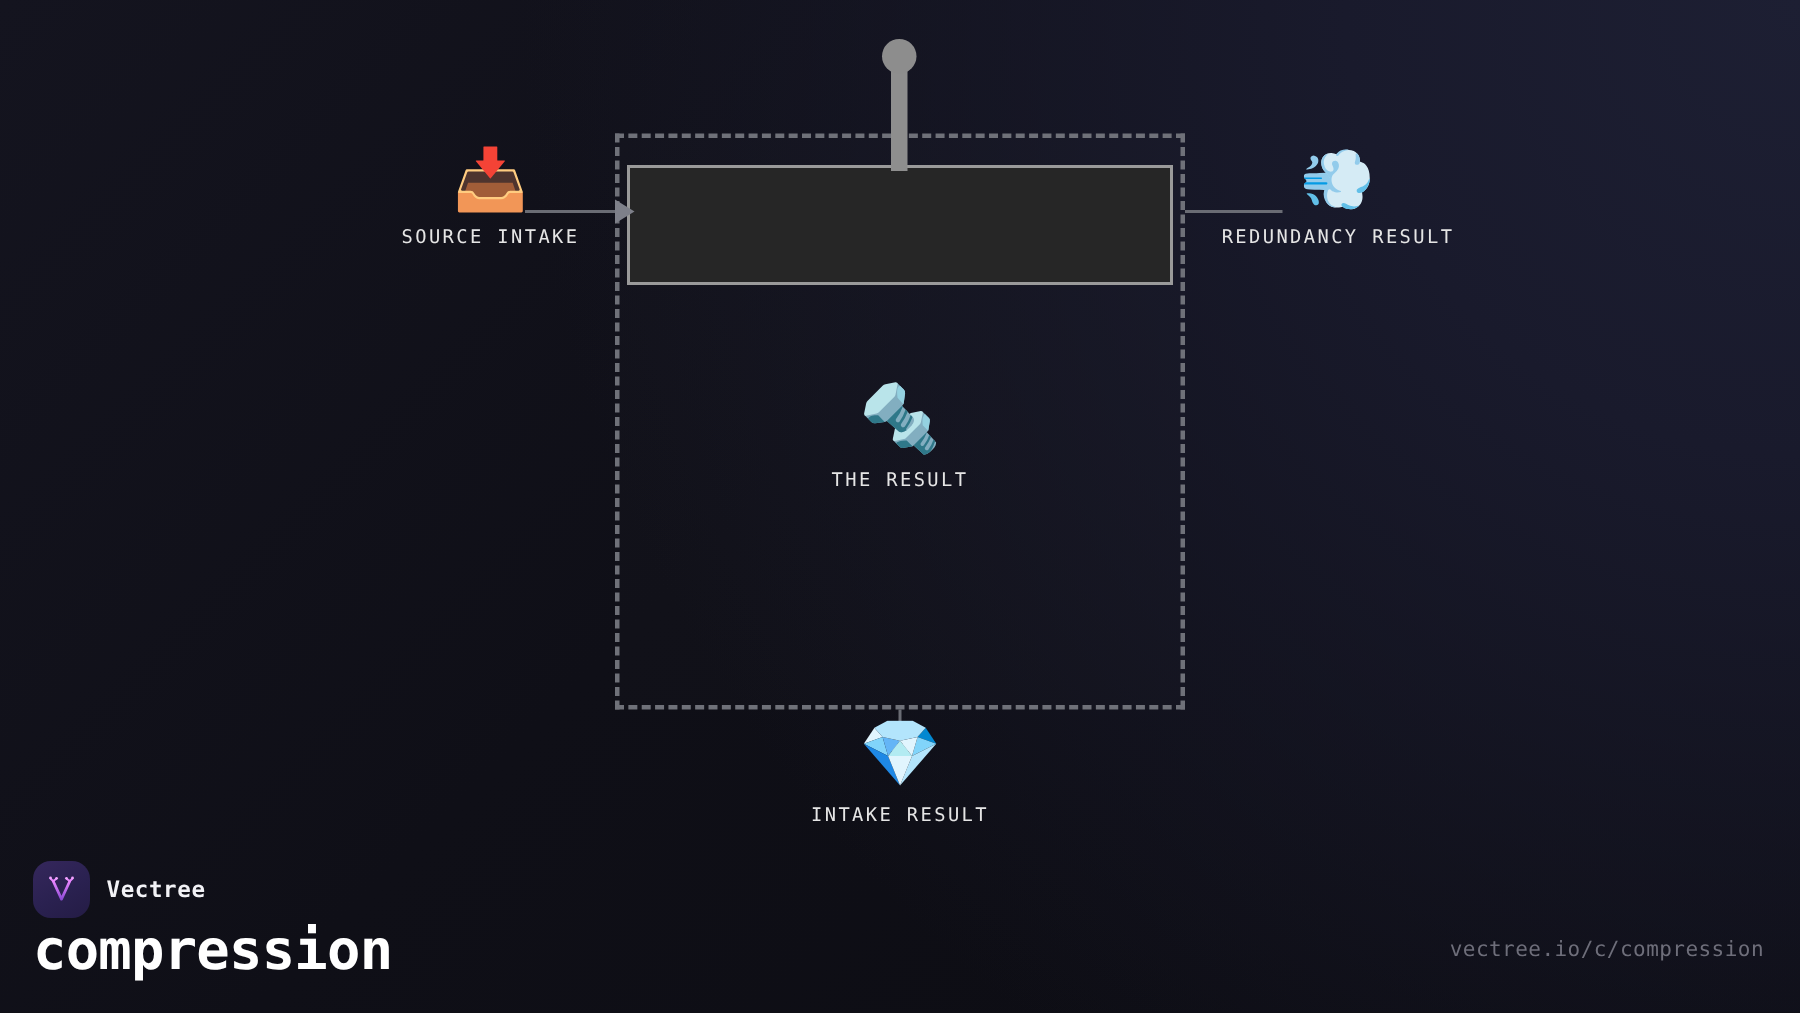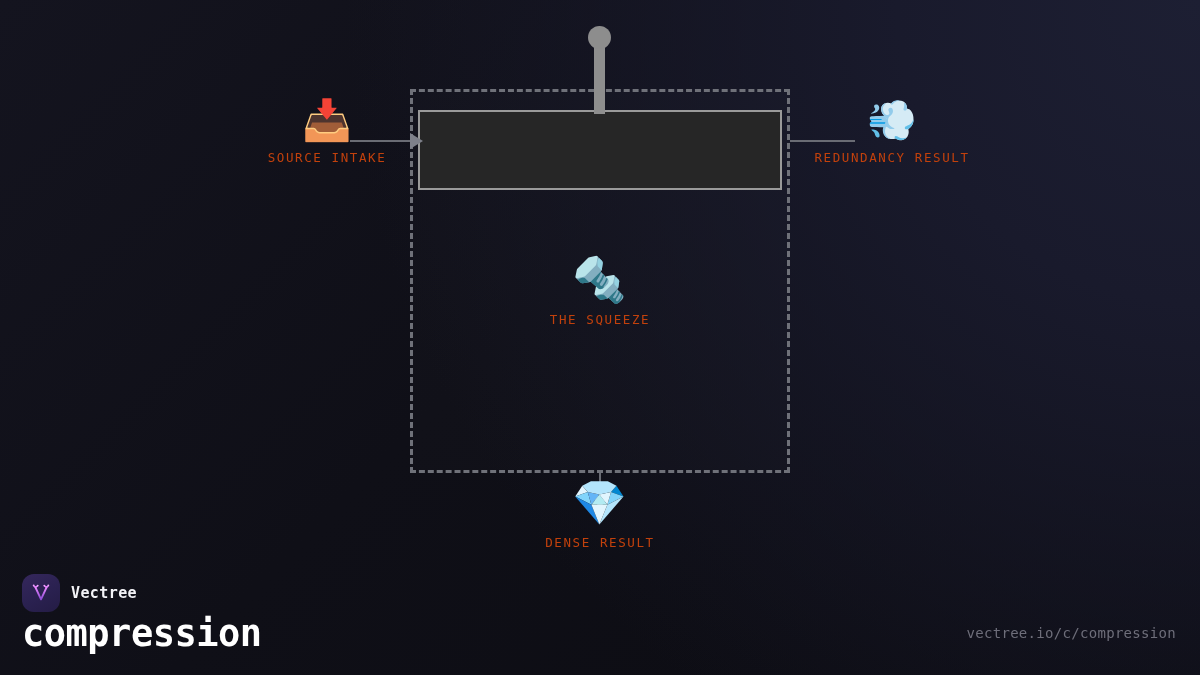--- a/index.html
+++ b/index.html
@@ -122,21 +122,21 @@
   .node .emoji {
     font-family: "DejaVu Sans", sans-serif;
     font-size: 40px;
     line-height: 1;
     user-select: none;
   }
   .node .node-label {
     margin-top: 10px;
     font-size: 12.5px;
     letter-spacing: 1.6px;
-    color: #c2410c;
+    color: #e5e5e5;
     white-space: nowrap;
   }
 
   #node-intake   { left: 217px; top: 100px; }
   #node-purge    { left: 782px; top: 100px; }
   #node-squeeze  { left: 490px; top: 258px; }
   #node-result   { left: 490px; top: 481px; }
 
   #node-squeeze .emoji { font-size: 44px; }
   #node-result  .emoji { font-size: 44px; }
@@ -223,26 +223,26 @@
     <span class="node-label">SOURCE INTAKE</span>
   </div>
 
   <div class="node" id="node-purge">
     <span class="emoji">💨</span>
     <span class="node-label">REDUNDANCY RESULT</span>
   </div>
 
   <div class="node" id="node-squeeze">
     <span class="emoji">🔩</span>
-    <span class="node-label">THE SQUEEZE</span>
+    <span class="node-label">THE RESULT</span>
   </div>
 
   <div class="node" id="node-result">
     <span class="emoji">💎</span>
-    <span class="node-label">DENSE RESULT</span>
+    <span class="node-label">INTAKE RESULT</span>
   </div>
 
 </div>
 
 <div id="footer">
 
   <div id="page-title">compression</div>
 
   <div id="brand-row">
     <div id="brand-logo">

